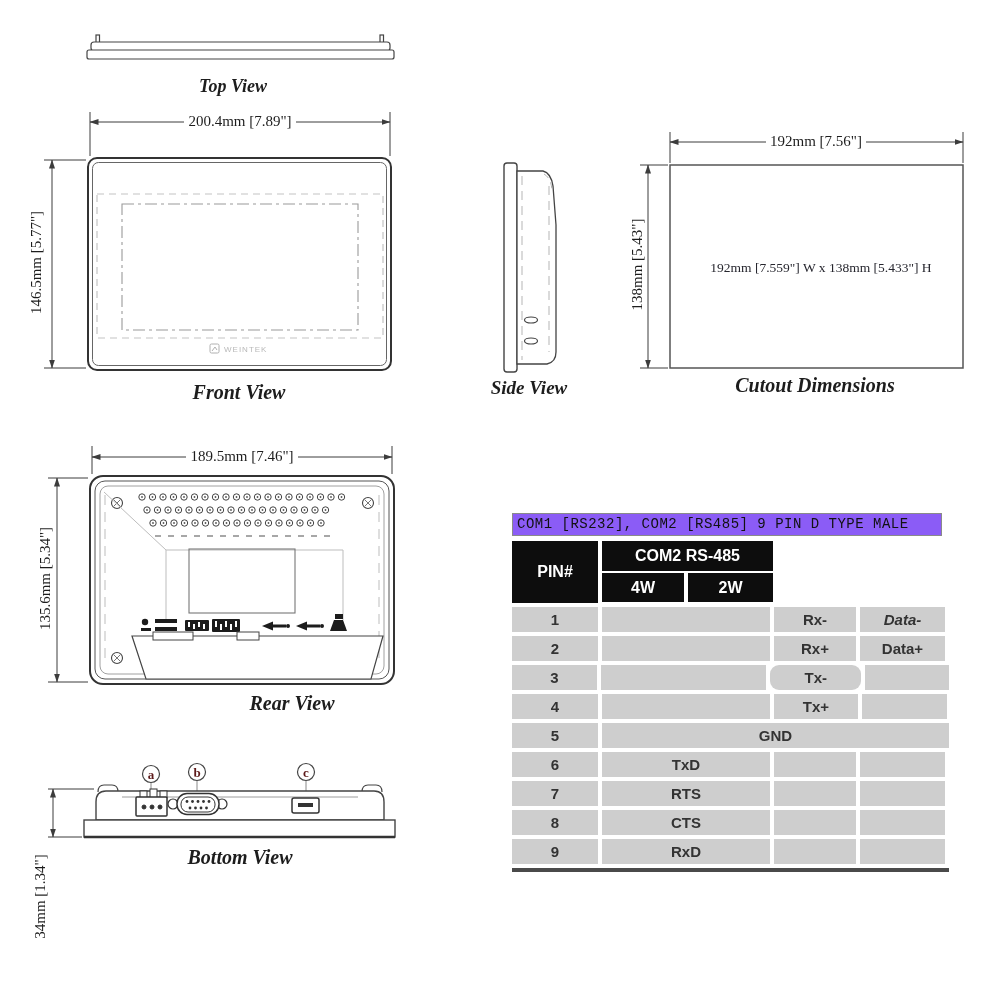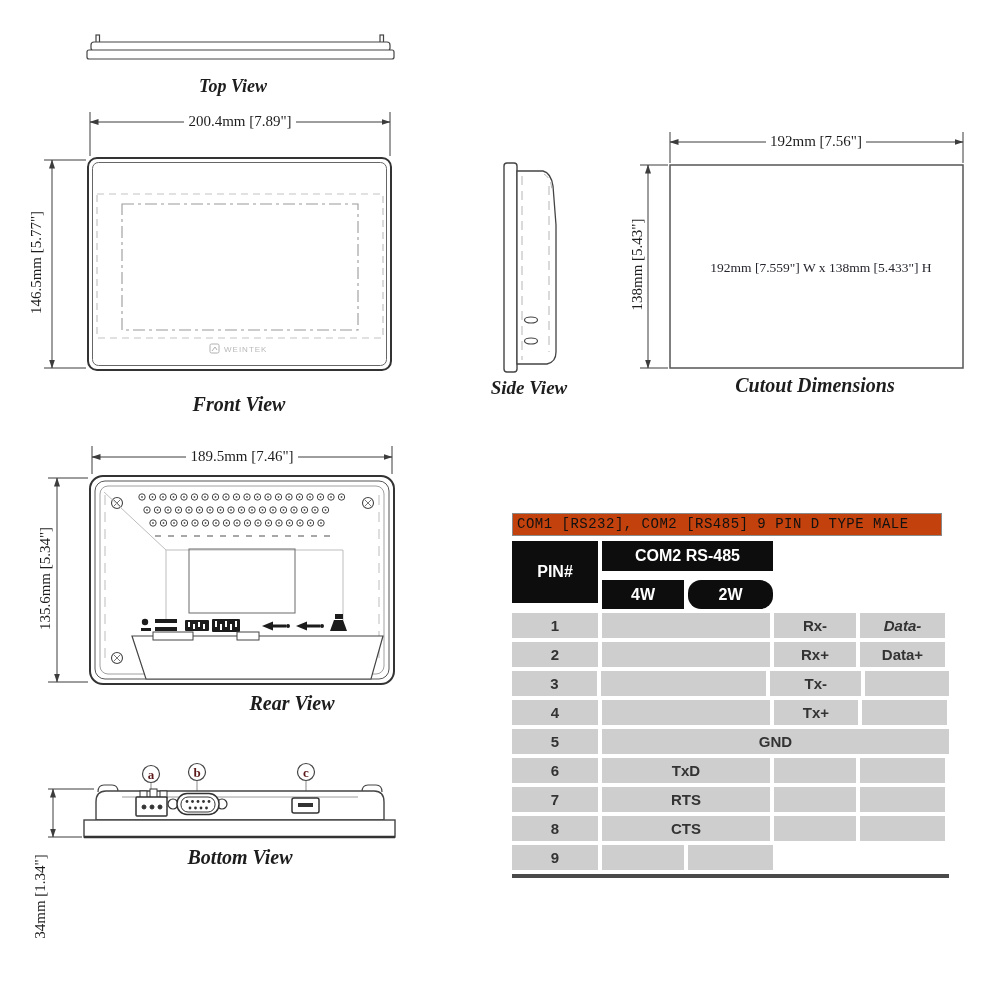--- a/index.html
+++ b/index.html
@@ -11,21 +11,21 @@
   .dim span{background:#fff;padding:0 4px;}
   .rot{transform:rotate(-90deg);transform-origin:center center;}
   .ctext{position:absolute;text-align:center;font-size:13.5px;color:#26262e;white-space:nowrap;}
   .logo-text{position:absolute;font-size:8px;letter-spacing:1px;color:#b9b9b9;
              font-family:"Liberation Sans",sans-serif;}
   .callout{position:absolute;width:14px;text-align:center;font-size:13px;font-weight:bold;
            color:#5d1a1a;font-family:"Liberation Serif",serif;}
   
   .pintable{position:absolute;left:512px;top:513px;width:437px;font-family:"Liberation Sans",sans-serif;}
   .pt-title{box-sizing:border-box;width:430px;height:23px;line-height:21px;border:1px solid #8a8a8a;
-            background:#c2410c;font-family:"Liberation Mono",monospace;font-size:14px;color:#111;
+            background:#8b5cf6;font-family:"Liberation Mono",monospace;font-size:14px;color:#111;
             padding-left:4px;letter-spacing:0.5px;white-space:nowrap;}
   .pt-head{display:flex;gap:4px;margin-top:5px;}
   .hcell{background:#0d0d0d;color:#fff;font-weight:bold;font-size:16px;
          display:flex;align-items:center;justify-content:center;}
   .pt-row{display:flex;gap:4px;margin-top:4px;}
   .bcell{background:#cecece;color:#333;font-weight:bold;font-size:15px;height:25px;
          display:flex;align-items:center;justify-content:center;}
   .pt-bottom{margin-top:4px;width:437px;height:4px;background:#4a4a4a;}
 </style>
 </head>
@@ -331,21 +331,21 @@
       <rect x="298" y="803" width="15" height="4" fill="#333" stroke="none"></rect>
     </g>
   </g>
 </svg>
 
 <div class="lbl" style="left:153px;top:62px;width:160px;font-size:18px;margin-top:14px;">Top View</div>
 
 <div class="dim" style="left:150px;top:113px;width:180px;"><span>200.4mm [7.89"]</span></div>
 <div class="dim rot" style="left:-44px;top:254px;width:160px;"><span>146.5mm [5.77"]</span></div>
 <div class="logo-text" style="left:224px;top:345px;">WEINTEK</div>
-<div class="lbl" style="left:149px;top:393px;width:180px;font-size:20px;">Front View</div>
+<div class="lbl" style="left:149px;top:381px;width:180px;font-size:20px;">Front View</div>
 
 <div class="lbl" style="left:459px;top:377px;width:140px;font-size:19px;">Side View</div>
 
 <div class="dim" style="left:726px;top:133px;width:180px;"><span>192mm [7.56"]</span></div>
 <div class="dim rot" style="left:557px;top:256px;width:160px;"><span>138mm [5.43"]</span></div>
 <div class="ctext" style="left:686px;top:260px;width:270px;">192mm [7.559"]  W x 138mm [5.433"] H</div>
 <div class="lbl" style="left:695px;top:374px;width:240px;font-size:20px;">Cutout Dimensions</div>
 
 <div class="dim" style="left:152px;top:448px;width:180px;"><span>189.5mm [7.46"]</span></div>
 <div class="dim rot" style="left:-35px;top:570px;width:160px;"><span>135.6mm [5.34"]</span></div>
@@ -354,45 +354,45 @@
 <div class="callout" style="left:144px;top:767px;">a</div>
 <div class="callout" style="left:190px;top:765px;">b</div>
 <div class="callout" style="left:299px;top:765px;">c</div>
 <div class="lbl" style="left:150px;top:846px;width:180px;font-size:20px;">Bottom View</div>
 <div class="dim rot" style="left:-40px;top:888px;width:160px;"><span>34mm [1.34"]</span></div>
 
 <div class="pintable">
   <div class="pt-title">COM1 [RS232], COM2 [RS485] 9 PIN D TYPE MALE</div>
   <div class="pt-head">
     <div class="hcell" style="width:86px;height:62px;text-align:right;">PIN#</div>
-    <div style="width:171px;display:flex;flex-direction:column;gap:9px;">
+    <div style="width:171px;display:flex;flex-direction:column;gap:2px;">
       <div class="hcell" style="width:171px;height:30px;">COM2 RS-485</div>
       <div style="display:flex;gap:4px;">
         <div class="hcell" style="width:82px;height:29px;">4W</div>
-        <div class="hcell" style="width:85px;height:29px;border-radius:13px;">2W</div>
+        <div class="hcell" style="width:85px;height:29px;">2W</div>
       </div>
     </div>
   </div>
   <div id="pt-body">
         <div class="pt-row">
           <div class="bcell" style="width: 86px;">1</div>
           <div class="bcell" style="width: 168px;"></div>
           <div class="bcell" style="width: 82px;">Rx-</div>
           <div class="bcell" style="width: 85px; font-style: italic;">Data-</div>
         </div>
         <div class="pt-row">
           <div class="bcell" style="width: 86px;">2</div>
           <div class="bcell" style="width: 168px;"></div>
           <div class="bcell" style="width: 82px;">Rx+</div>
           <div class="bcell" style="width: 85px;">Data+</div>
         </div>
         <div class="pt-row">
           <div class="bcell" style="width: 86px;">3</div>
           <div class="bcell" style="width: 168px;"></div>
-          <div class="bcell" style="width: 92px;">Tx-</div>
+          <div class="bcell" style="width: 92px; border-radius: 9px;">Tx-</div>
           <div class="bcell" style="width: 85px;"></div>
         </div>
         <div class="pt-row">
           <div class="bcell" style="width: 86px;">4</div>
           <div class="bcell" style="width: 168px;"></div>
           <div class="bcell" style="width: 84px;">Tx+</div>
           <div class="bcell" style="width: 85px;"></div>
         </div>
         <div class="pt-row">
           <div class="bcell" style="width: 86px;">5</div>
@@ -411,20 +411,21 @@
           <div class="bcell" style="width: 85px;"></div>
         </div>
         <div class="pt-row">
           <div class="bcell" style="width: 86px;">8</div>
           <div class="bcell" style="width: 168px;">CTS</div>
           <div class="bcell" style="width: 82px;"></div>
           <div class="bcell" style="width: 85px;"></div>
         </div>
         <div class="pt-row">
           <div class="bcell" style="width: 86px;">9</div>
+          <div class="bcell" style="width: 168px;">RxD</div>
           <div class="bcell" style="width: 82px;"></div>
           <div class="bcell" style="width: 85px;"></div>
         </div>
       </div>
   <div class="pt-bottom"></div>
 </div>
 
 </div>
 
 </body></html>

